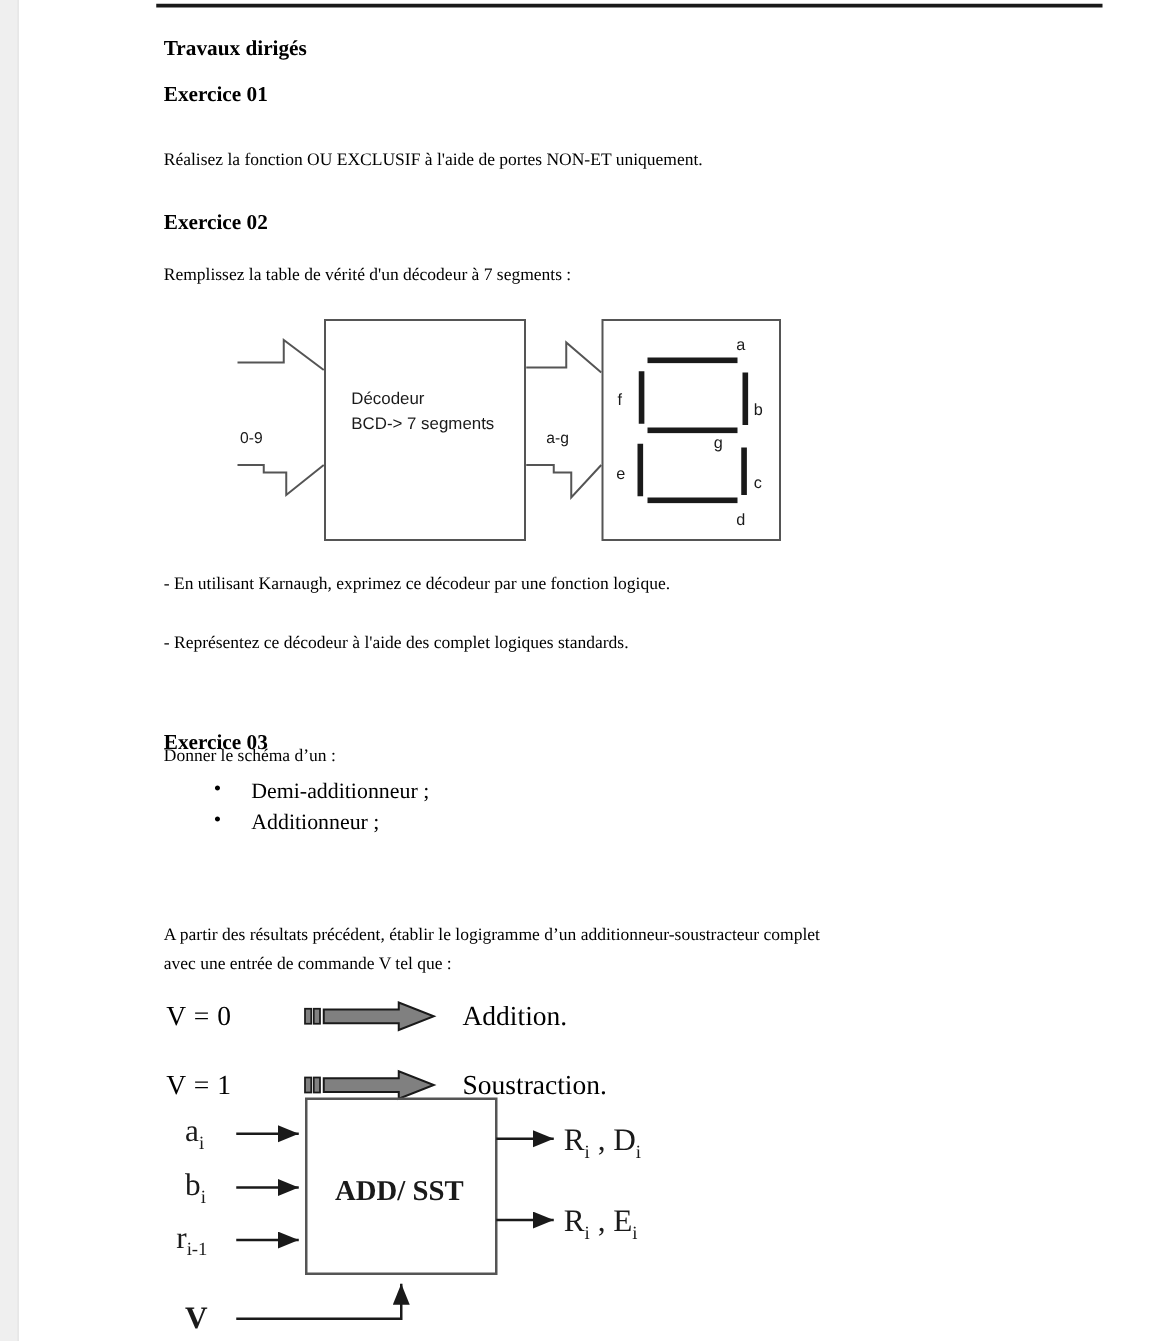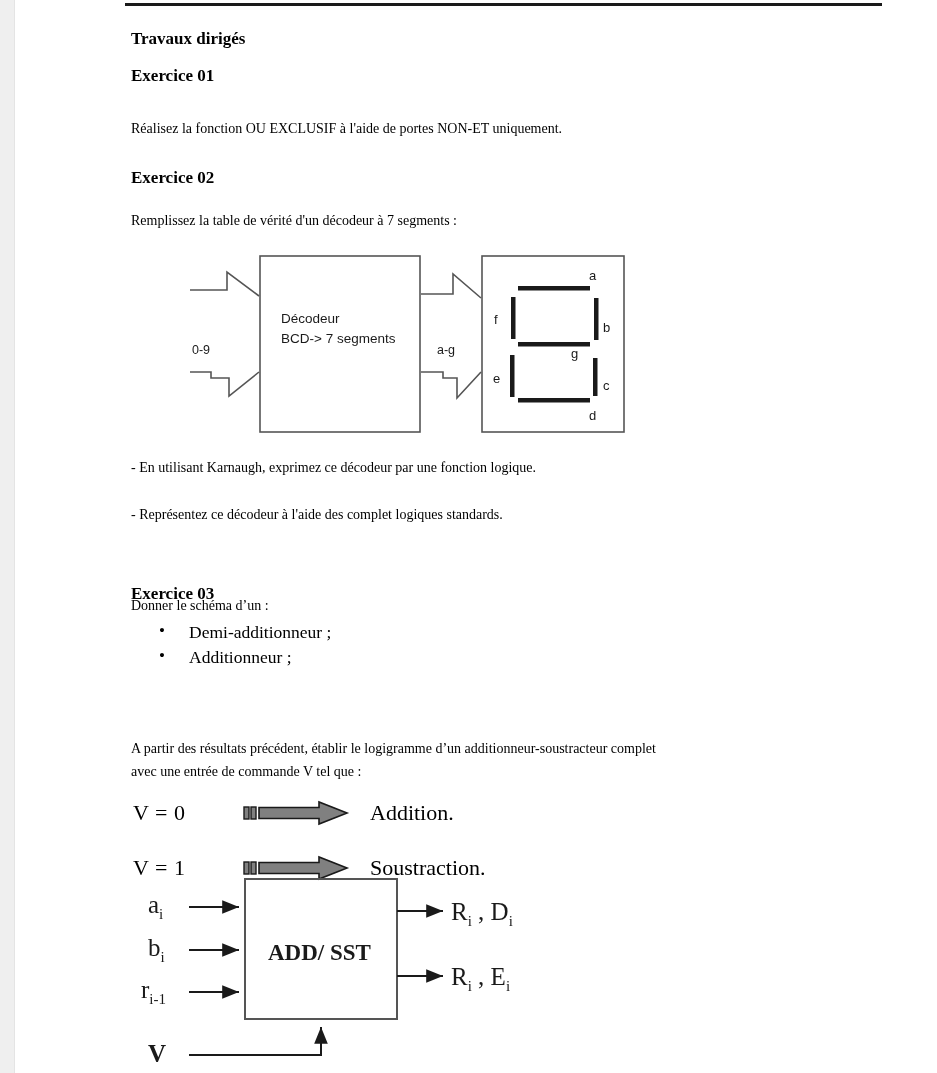--- a/index.html
+++ b/index.html
@@ -117,21 +117,21 @@
   <div class="blk para" style="top:212px;left:0;width:760px;">Remplissez la table de vérité d'un décodeur à 7 segments :</div>
 
   <div class="blk para" style="top:459px;left:0;width:760px;">- En utilisant Karnaugh, exprimez ce décodeur par une fonction logique.</div>
 
   <div class="blk para" style="top:506px;left:0;width:760px;">- Représentez ce décodeur à l'aide des complet logiques standards.</div>
 
   <div class="blk h-bold" style="top:548px;left:0;margin-top:36px;">Exercice 03</div>
 
   <div class="blk para" style="top:597px;left:0;">Donner le schéma d’un :</div>
 
-  <ul class="bullets blk" style="top:620px;left:0;">
+  <ul class="bullets blk" style="top:620px;left:12px;">
     <li>Demi-additionneur ;</li>
     <li>Additionneur ;</li>
   </ul>
 
   <div class="blk para" style="top:740px;left:0;width:755px;">A partir des résultats précédent, établir le logigramme d’un additionneur-soustracteur complet</div>
   <div class="blk para" style="top:763px;left:0;width:755px;">avec une entrée de commande V tel que :</div>
 
 </div>
 
 <div class="vrow" style="left:133px; top:800px;font-family:Liberation Serif, serif;">

